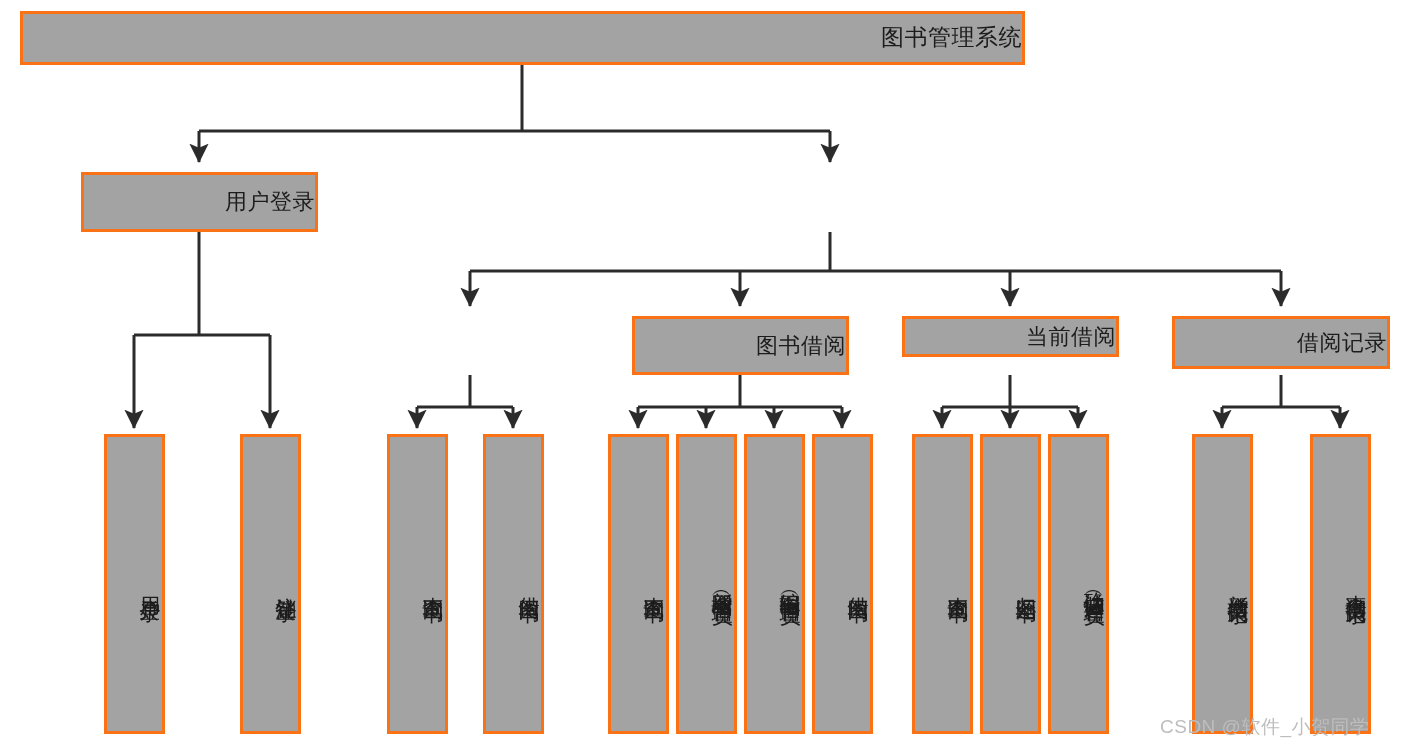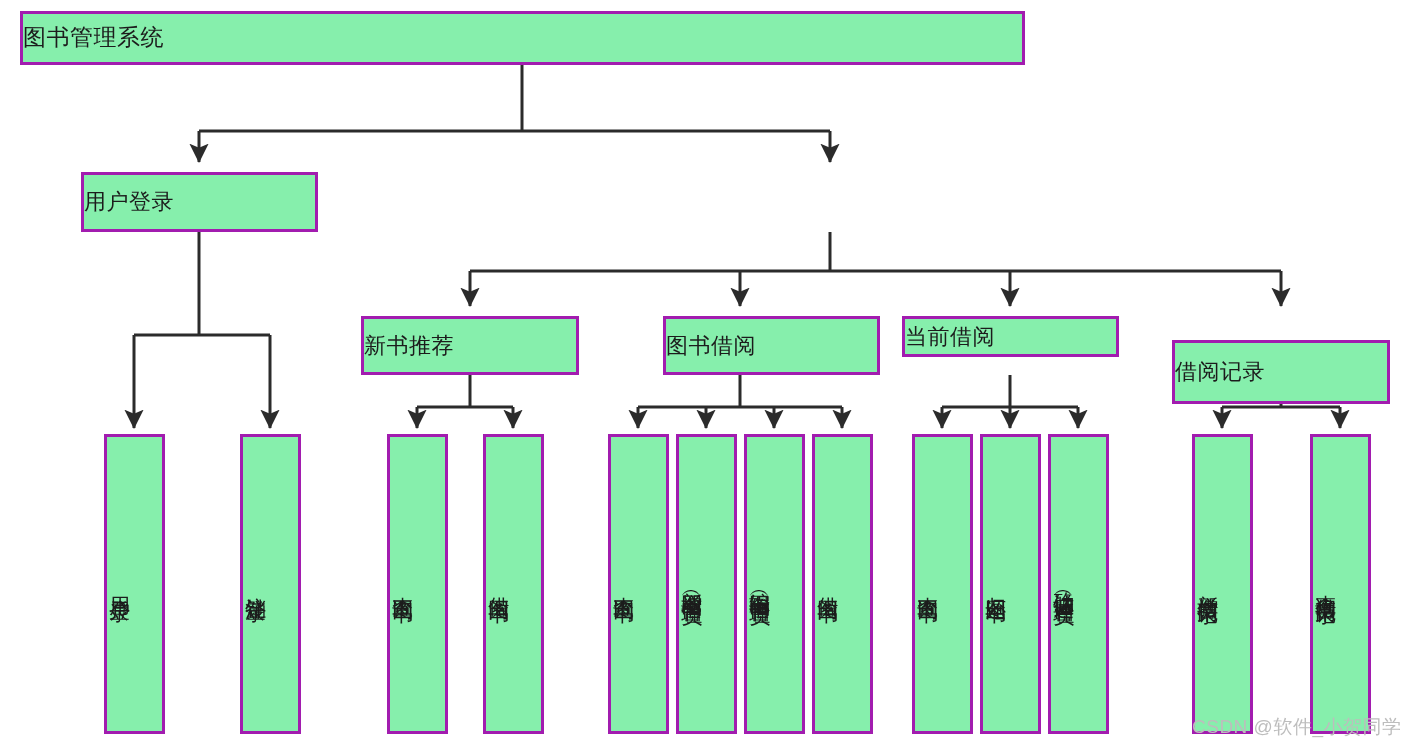--- a/index.html
+++ b/index.html
@@ -20,25 +20,25 @@
   #diagram-svg {
     position: absolute;
     left: 0;
     top: 0;
     width: 1405px;
     height: 747px;
   }
   .node {
     position: absolute;
     box-sizing: border-box;
-    border: 3px solid #a21caf;
-    background: #86efac;
+    border: 3px solid #f97316;
+    background: #a3a3a3;
     display: flex;
     align-items: center;
-    justify-content: flex-start;
+    justify-content: flex-end;
     color: #1c1c1c;
   }
   .node .label {
     display: block;
     text-align: center;
     line-height: 1.18;
     letter-spacing: 0.5px;
     font-weight: 400;
   }
   .node.horizontal .label {
@@ -118,30 +118,27 @@
   </svg>
 
   <div class="node horizontal root" style="left:20px; top:11px; width:1005px; height:54px;">
     <span class="label">图书管理系统</span>
   </div>
 
   <div class="node horizontal" style="left:81px; top:172px; width:237px; height:60px;">
     <span class="label">用户登录</span>
   </div>
 
-  <div class="node horizontal" style="left:361px; top:316px; width:218px; height:59px;">
-    <span class="label">新书推荐</span>
-  </div>
-  <div class="node horizontal" style="left:632px; top:316px; width:217px; height:59px;margin-left:31px;">
+  <div class="node horizontal" style="left:632px; top:316px; width:217px; height:59px;">
     <span class="label">图书借阅</span>
   </div>
   <div class="node horizontal" style="left:902px; top:316px; width:217px; height:41px;">
     <span class="label">当前借阅</span>
   </div>
-  <div class="node horizontal" style="left:1172px; top:316px; width:218px; height:64px;margin-top:24px;">
+  <div class="node horizontal" style="left:1172px; top:316px; width:218px; height:53px;">
     <span class="label">借阅记录</span>
   </div>
 
   <div class="node vertical" style="left:104px; top:434px; width:61px; height:300px;">
     <span class="label">用户登录</span>
   </div>
   <div class="node vertical" style="left:240px; top:434px; width:61px; height:300px;">
     <span class="label">注销登录</span>
   </div>
 
@@ -175,15 +172,15 @@
     <span class="label">确认归还（管理员）</span>
   </div>
 
   <div class="node vertical" style="left:1192px; top:434px; width:61px; height:300px;">
     <span class="label">新增借阅记录</span>
   </div>
   <div class="node vertical" style="left:1310px; top:434px; width:61px; height:300px;">
     <span class="label">查询借阅记录</span>
   </div>
 
-  <div class="watermark" style="left:1192px; top:714px;">CSDN @软件_小贺同学</div>
+  <div class="watermark" style="left:1160px; top:714px;">CSDN @软件_小贺同学</div>
 
 </div>
 
 </body></html>

